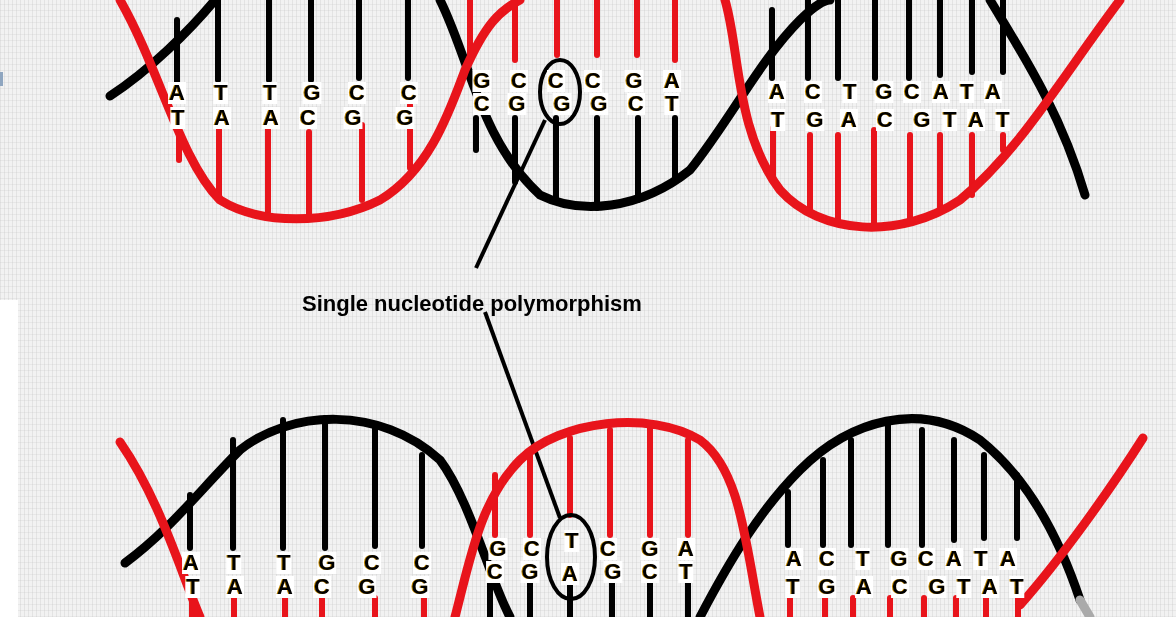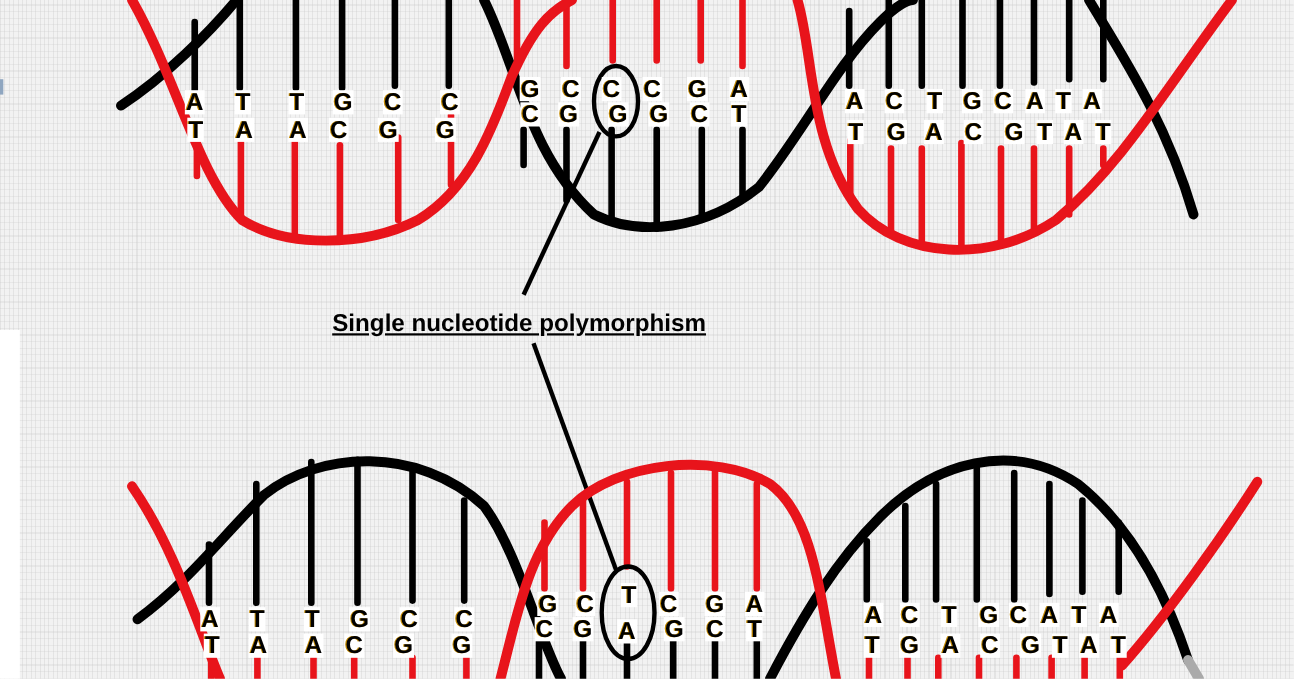--- a/index.html
+++ b/index.html
@@ -16,23 +16,22 @@
       repeating-linear-gradient(0deg, rgba(210,210,210,0.35) 0px, rgba(210,210,210,0.35) 1px, transparent 1px, transparent 6px);
   }
   .left-mask { position:absolute; left:0; top:300px; width:18px; height:317px; background:#ffffff; }
   svg.helix { position:absolute; left:0; top:0; }
   .base {
     position:absolute; font-weight:bold; font-size:22px; line-height:22px; color:#000;
     background:#ffffff; padding:0 1px; transform: translateX(-50%);
     text-shadow: -1px 0 0 #c58a00;
   }
   .label {
-    position:absolute; left:302px; top:281px; font-weight:bold; font-size:22px; color:#000;
+    position:absolute; left:302px; top:291px; font-weight:bold; font-size:22px; color:#000;
     white-space: nowrap;
-    text-decoration: underline;
   }
   .edge-mark { position:absolute; left:0; top:72px; width:3px; height:14px; background:#8fa6c0; }
 </style>
 </head>
 <body>
 
 <div class="canvas">
   <div class="left-mask"></div>
   <div class="edge-mark"></div>
 

